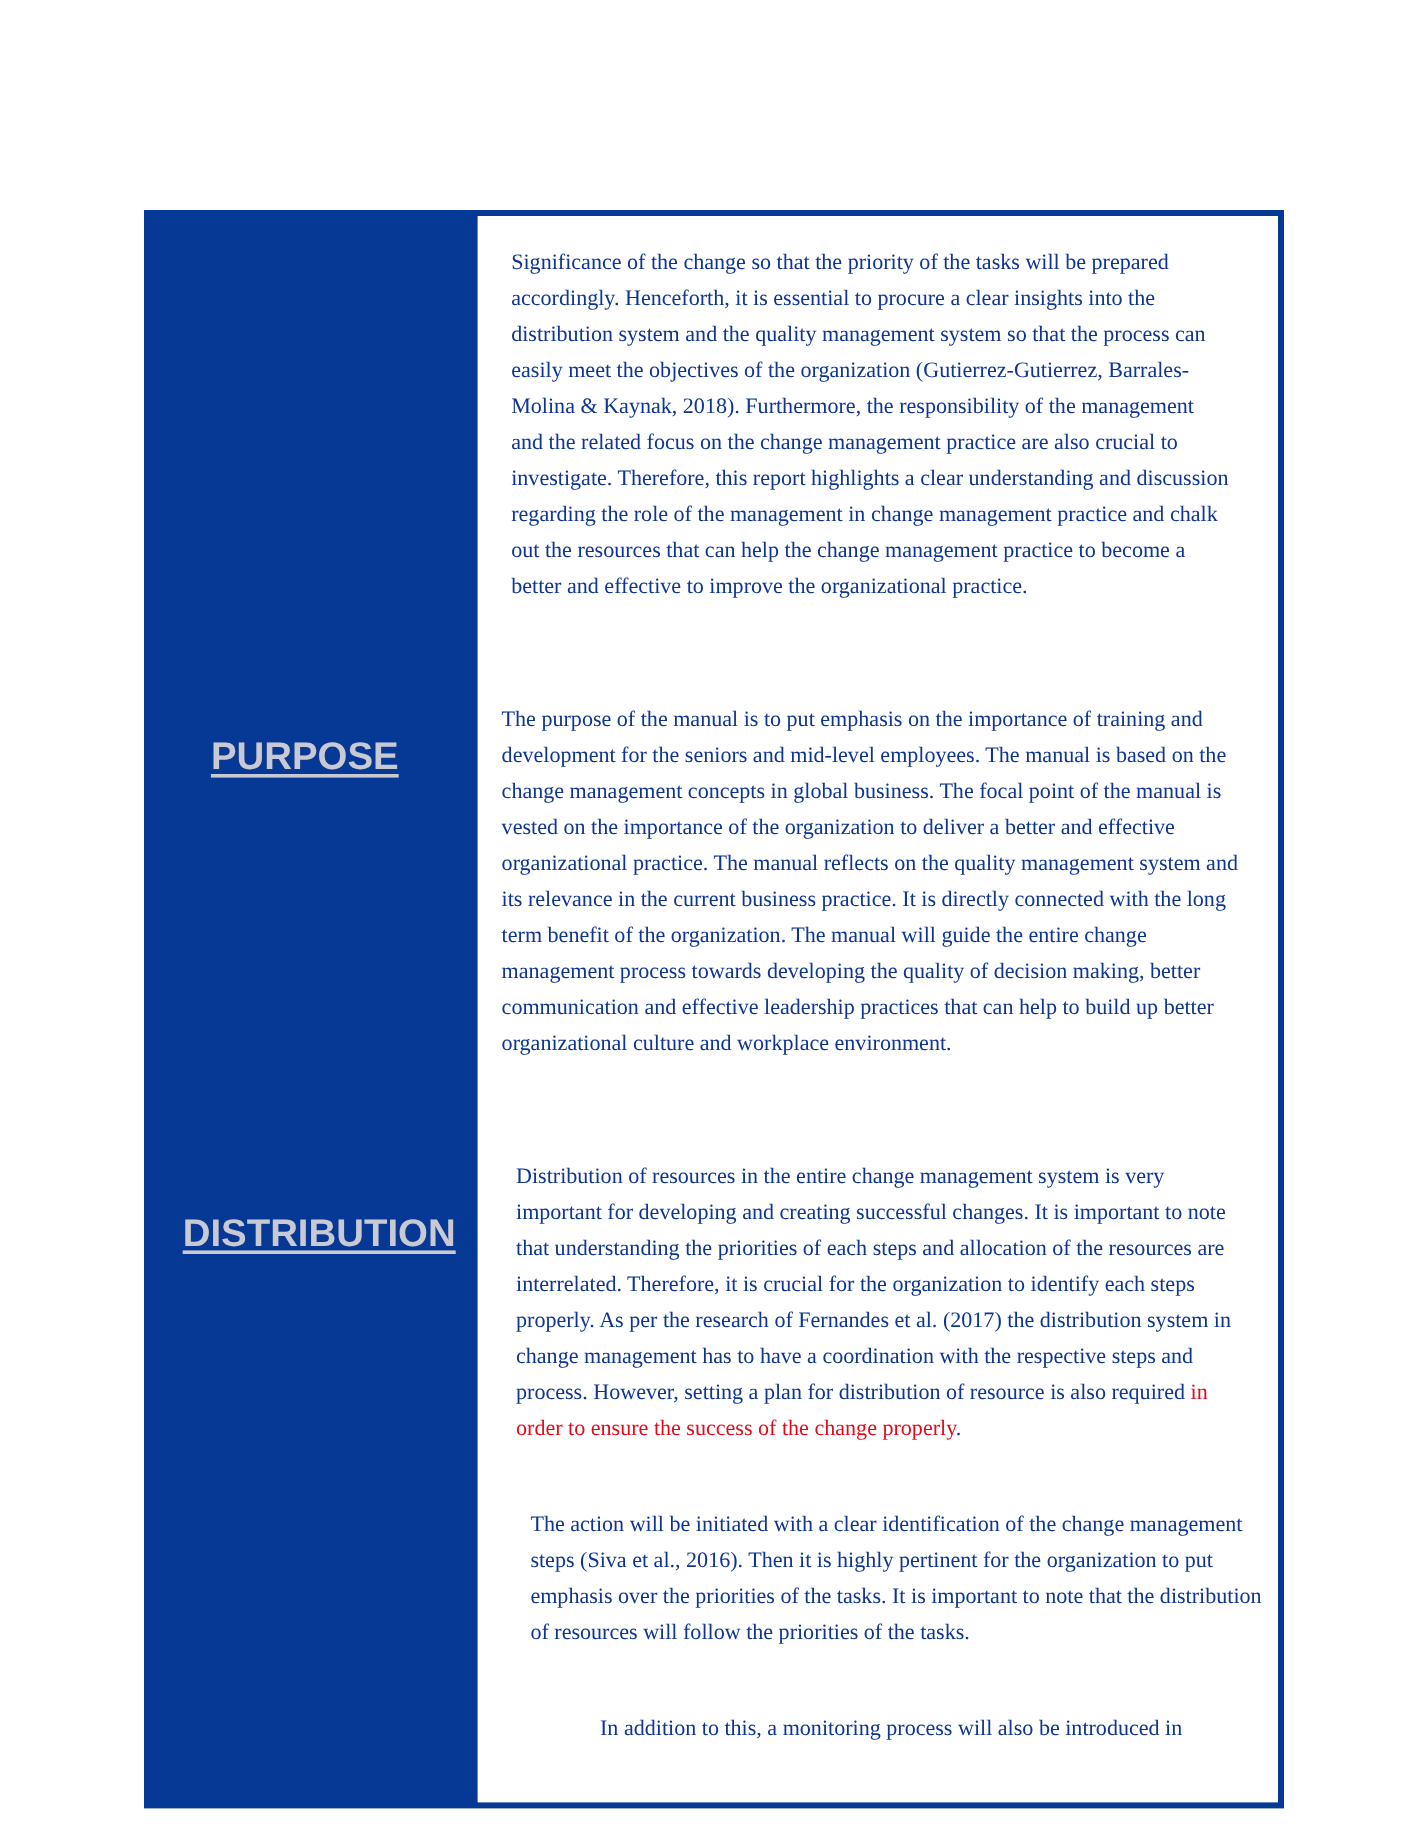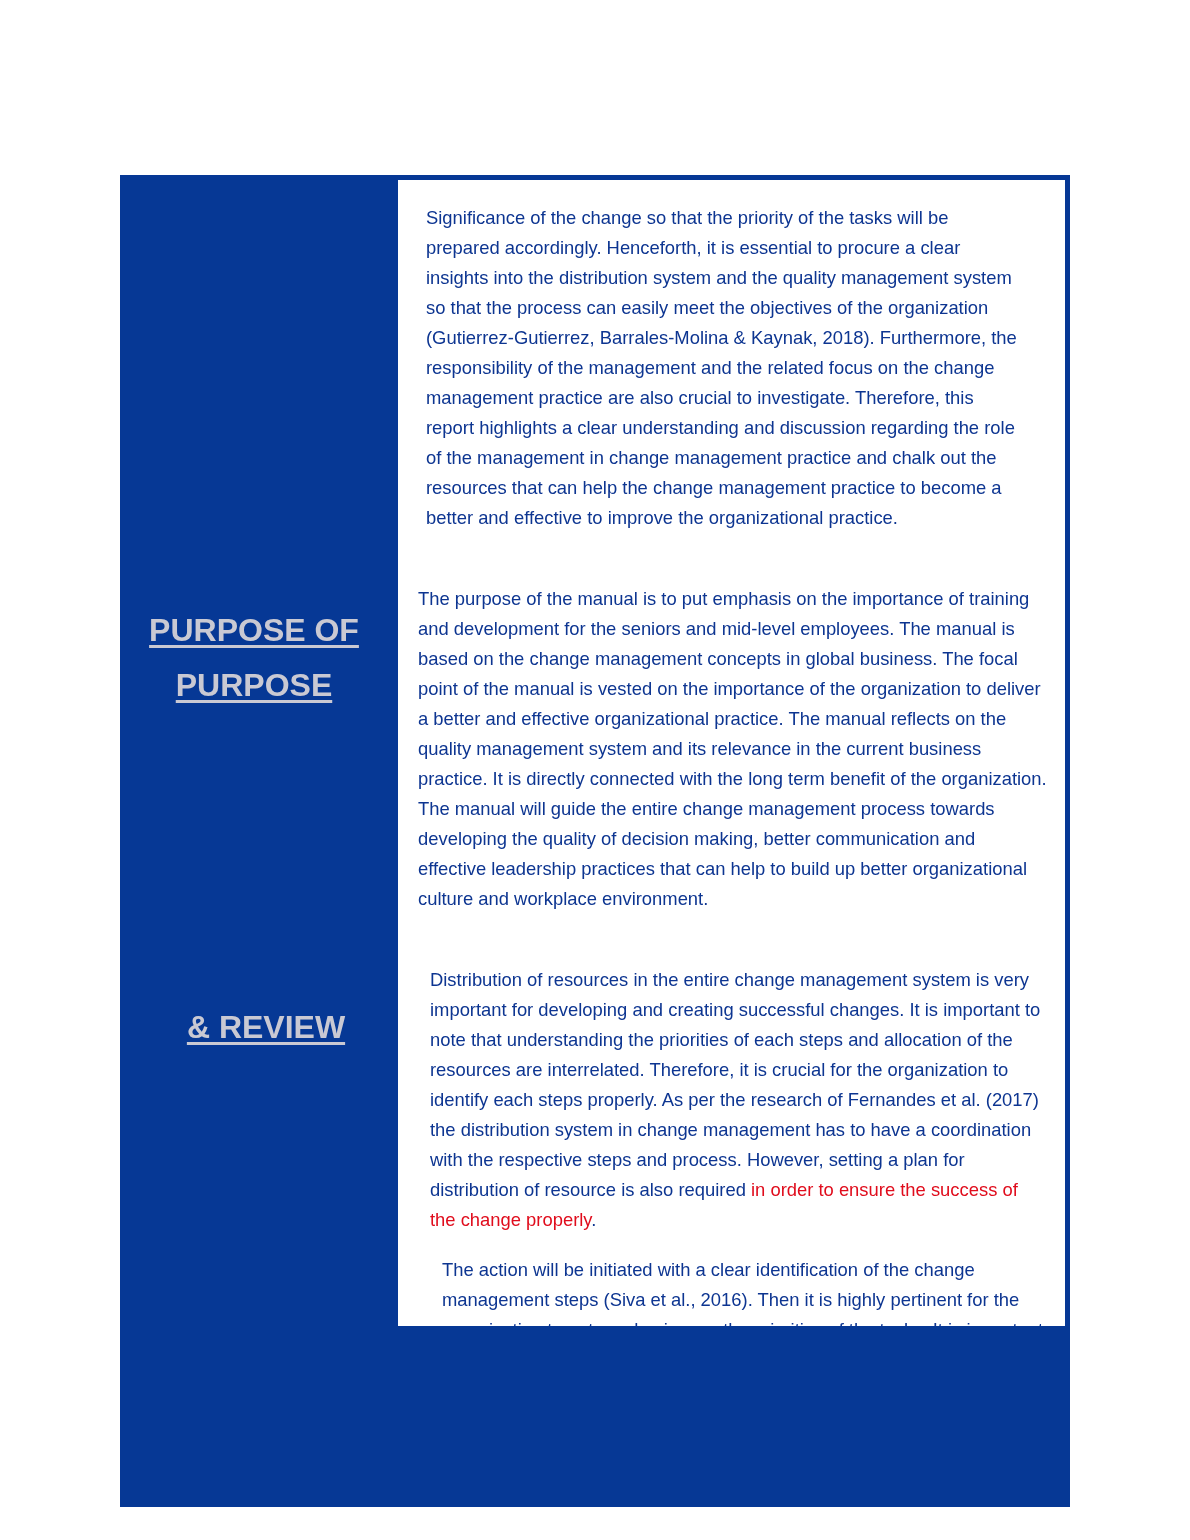--- a/index.html
+++ b/index.html
@@ -1,35 +1,34 @@
 <!DOCTYPE html>
 <html><head>
 <meta charset="utf-8">
 <style>
   html, body { margin:0; padding:0; background:#ffffff; }
   body { width:1190px; height:1540px; position:relative; overflow:hidden;
          font-family:"Liberation Sans", sans-serif; }
   .frame { position:absolute; left:120px; top:175px; width:950px; height:1332px; background:#063895; }
-  .panel { position:absolute; left:278px; top:5px; width:667px; height:1146px; background:#ffffff; overflow:hidden; }
+  .panel { position:absolute; left:278px; top:5px; width:667px; height:1322px; background:#ffffff; overflow:hidden;font-family:Liberation Serif, serif; }
   .heading { position:absolute; color:#c9c9d3; font-weight:bold; font-size:32px; line-height:55px;
              text-align:center; text-decoration:underline; text-underline-offset:4px; }
   .para { position:absolute; color:#0d3591; font-size:18.4px; line-height:30px; margin:0; }
   .red { color:#e00c1c; }
   .cut { overflow:hidden; }
 </style>
 </head>
 <body>
 
 <div class="frame">
   <div class="heading" style="left:0; top:428px; width:268px;">
-    <div>PURPOSE OF</div>
     <div>PURPOSE</div>
   </div>
   <div class="heading" style="left:0; top:825px; width:292px;">
-    <div>&amp; REVIEW</div>
+    <div>DISTRIBUTION</div>
   </div>
 
   <div class="panel">
     <p class="para cut" style="left:28px; top:23px; width:600px; height:361px;">Significance of the change so that the priority of the tasks will be prepared accordingly. Henceforth, it is essential to procure a clear insights into the distribution system and the quality management system so that the process can easily meet the objectives of the organization (Gutierrez-Gutierrez, Barrales-Molina &amp; Kaynak, 2018). Furthermore, the responsibility of the management and the related focus on the change management practice are also crucial to investigate. Therefore, this report highlights a clear understanding and discussion regarding the role of the management in change management practice and chalk out the resources that can help the change management practice to become a better and effective to improve the organizational practice.</p>
 
     <p class="para" style="left:20px; top:404px; width:630px;">The purpose of the manual is to put emphasis on the importance of training and development for the seniors and mid-level employees. The manual is based on the change management concepts in global business. The focal point of the manual is vested on the importance of the organization to deliver a better and effective organizational practice. The manual reflects on the quality management system and its relevance in the current business practice.  It is directly connected with the long term benefit of the organization. The manual will guide the entire change management process towards developing the quality of decision making, better communication and effective leadership practices that can help to build up better organizational culture and workplace environment.</p>
 
     <p class="para" style="left:32px; top:785px; width:612px;"><span>Distribution of resources in the entire change management system is very important for developing and creating successful changes. It is important to note that understanding the priorities of each steps and allocation of the resources are interrelated. Therefore, it is crucial for the organization to identify each steps properly. As per the research of Fernandes et al. (2017) the distribution system in change management has to have a coordination with the respective steps and process. However, setting a plan for distribution of resource is also required </span><span class="red">in order to ensure the success of the change properly</span><span>.</span></p>
 
     <p class="para" style="left:44px; top:1075px; width:610px;">The action will be initiated with a clear identification of the change management steps (Siva et al., 2016). Then it is highly pertinent for the organization to put emphasis over the priorities of the tasks. It is important to note that the distribution of resources will follow the priorities of the tasks.</p>

